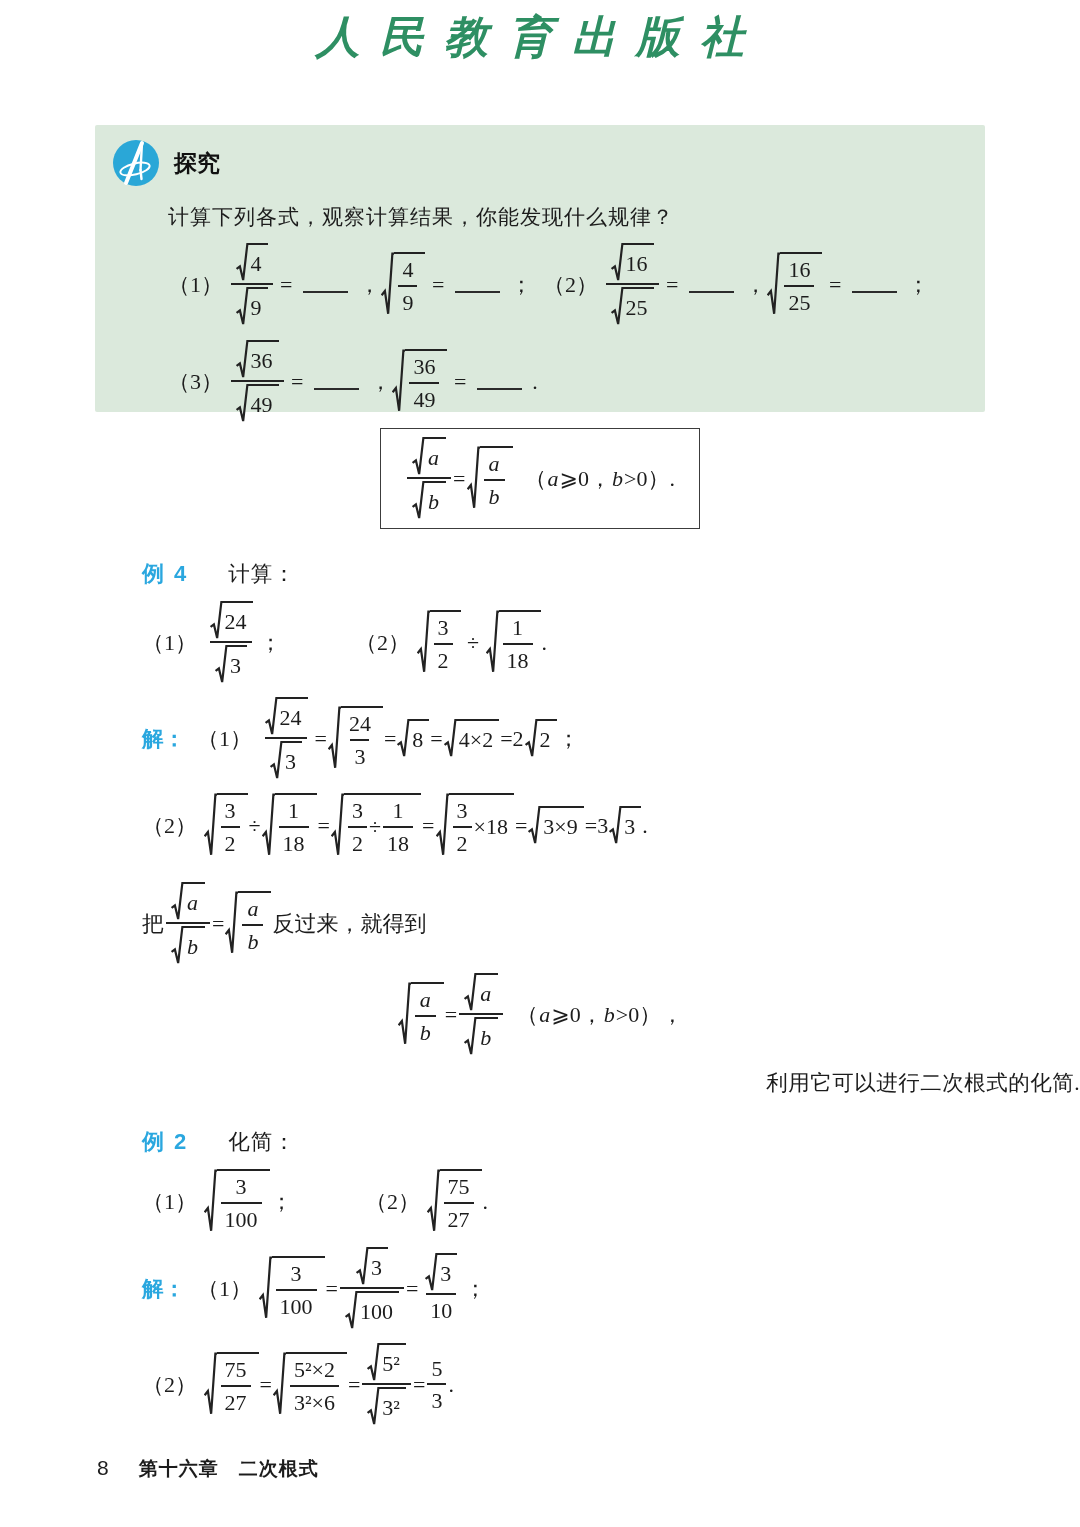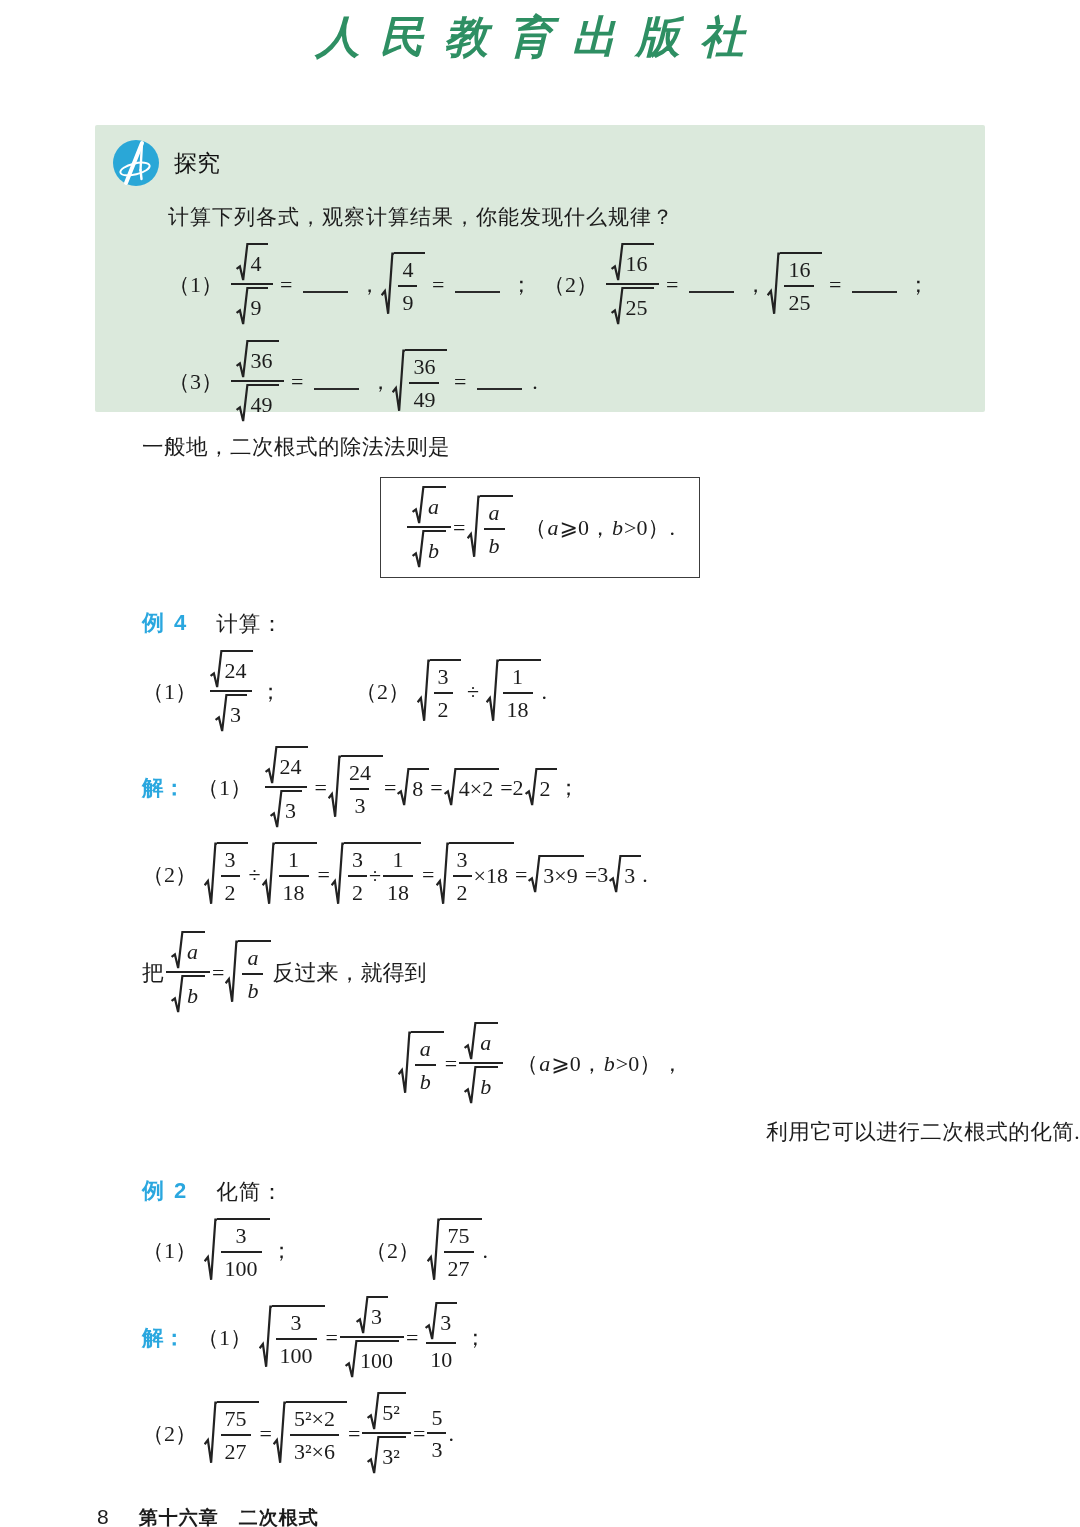--- a/index.html
+++ b/index.html
@@ -28,34 +28,34 @@
 
   
   .explore-box{
     margin:60px 95px 0 95px;height:287px;background:var(--box-green);
     padding-top:14px;border-radius:2px;
   }
   .explore-head{display:flex;align-items:center;gap:14px;margin-left:17px;}
   .icon.compass svg{display:block;}
   .explore-title{
     font-family:"Liberation Sans","DejaVu Sans",sans-serif;
-    font-weight:normal;font-size:23px;color:#111;
+    font-weight:bold;font-size:23px;color:#111;
   }
   .explore-intro{margin:16px 0 0 73px;font-size:21px;letter-spacing:1px;}
   .explore-row{display:flex;align-items:center;margin:12px 0 0 73px;}
   .explore-row .col1{width:375px;}
   .explore-row + .explore-row{margin-top:14px;}
 
   
   .lead{margin:20px 0 0 142px;font-size:21.5px;letter-spacing:0.5px;}
   .rule-box{
     width:fit-content;margin:16px auto 0 auto;
     border:1.5px solid #3c3c3c;padding:8px 24px;
   }
-  .ex-head{display:flex;align-items:center;gap:28px;margin:30px 0 0 142px;}
+  .ex-head{display:flex;align-items:flex-start;gap:40px;margin:30px 0 0 142px;}
   .ex-label{
     color:var(--accent);font-weight:bold;font-size:22px;
     font-family:"Liberation Sans","DejaVu Sans",sans-serif;letter-spacing:2px;
   }
   .ex-task{font-size:21.5px;letter-spacing:1px;}
   .prob-row{display:flex;align-items:center;margin:12px 0 0 142px;}
   .prob-row .col-ex4{width:213px;}
   .prob-row .col-ex5{width:223px;}
   .sol-row{display:flex;align-items:center;margin:13px 0 0 142px;}
   .sol-label{
@@ -302,21 +302,20 @@
               </span>
             </span>
             <span class="mtext"> = </span>
             <span class="blank"></span>
             <span class="mtext"> .</span>
           </span>
         </span>
     </div>
   </section>
 
-  <p class="lead">一般地，二次根式的除法法则是</p>
 
   <div class="rule-box">
     <span class="math">
         <span class="mrow">
           <span class="frac">
             <span class="num">
               <span class="mrow">
                 <span class="sqrt">
                   <svg viewBox="0 0 20 60" preserveAspectRatio="none" aria-hidden="true">
                     <path d="M1 40 L6 36 L11 57 L17.5 1.5 L20 1.5" fill="none" stroke="#222" stroke-width="2.2" vector-effect="non-scaling-stroke"></path>

